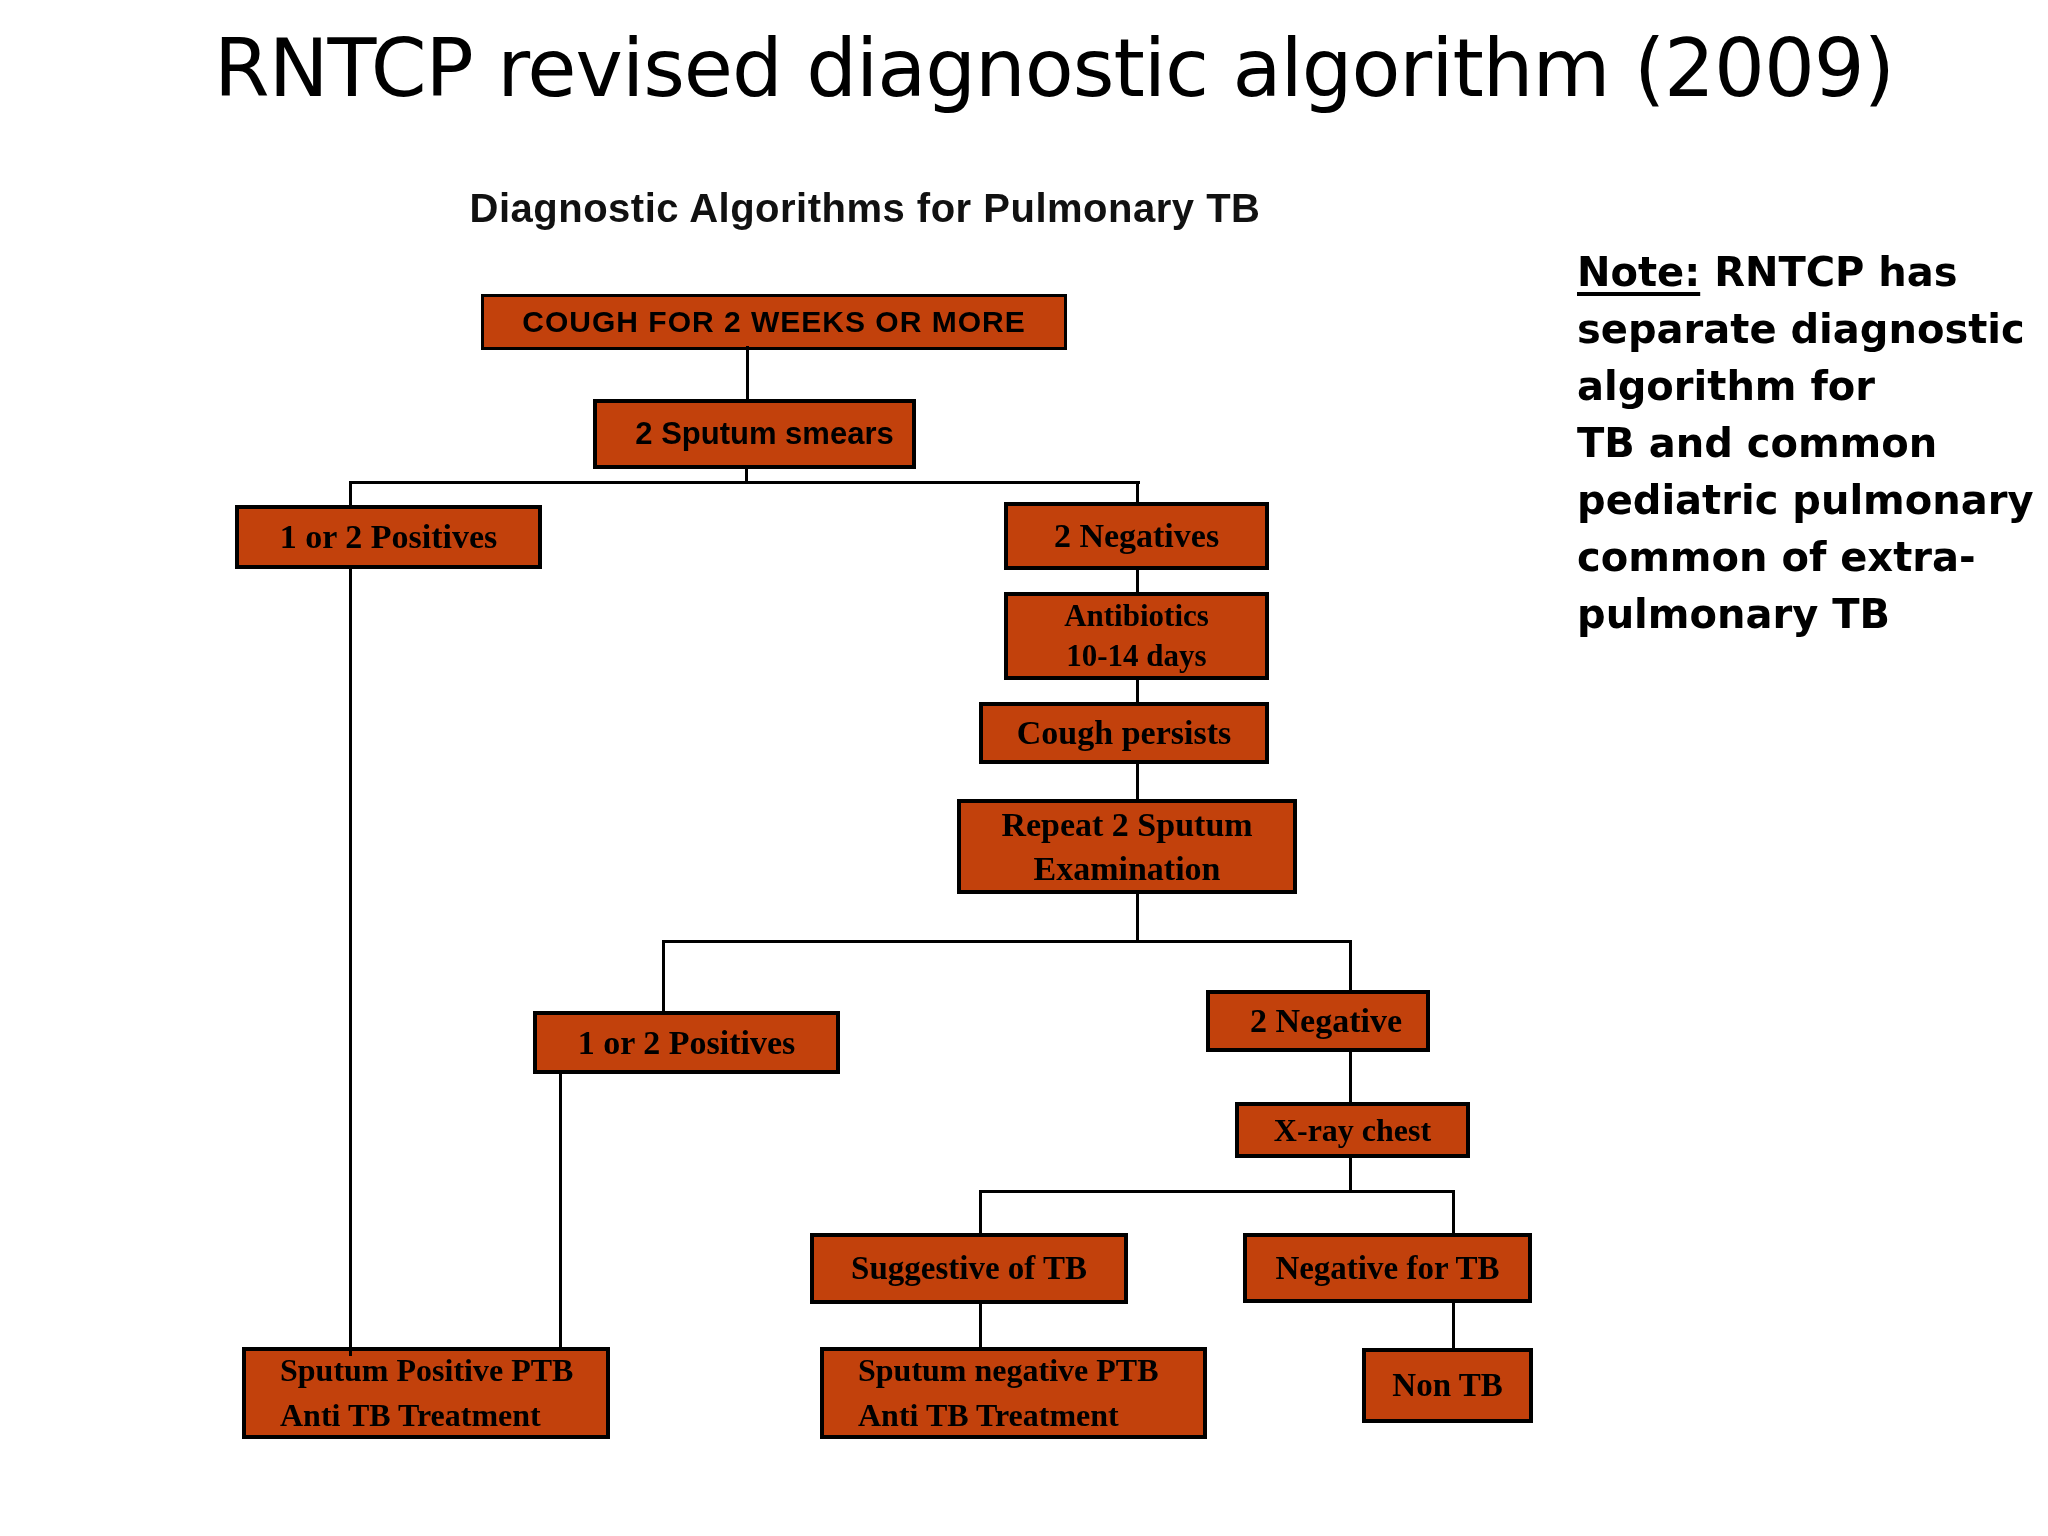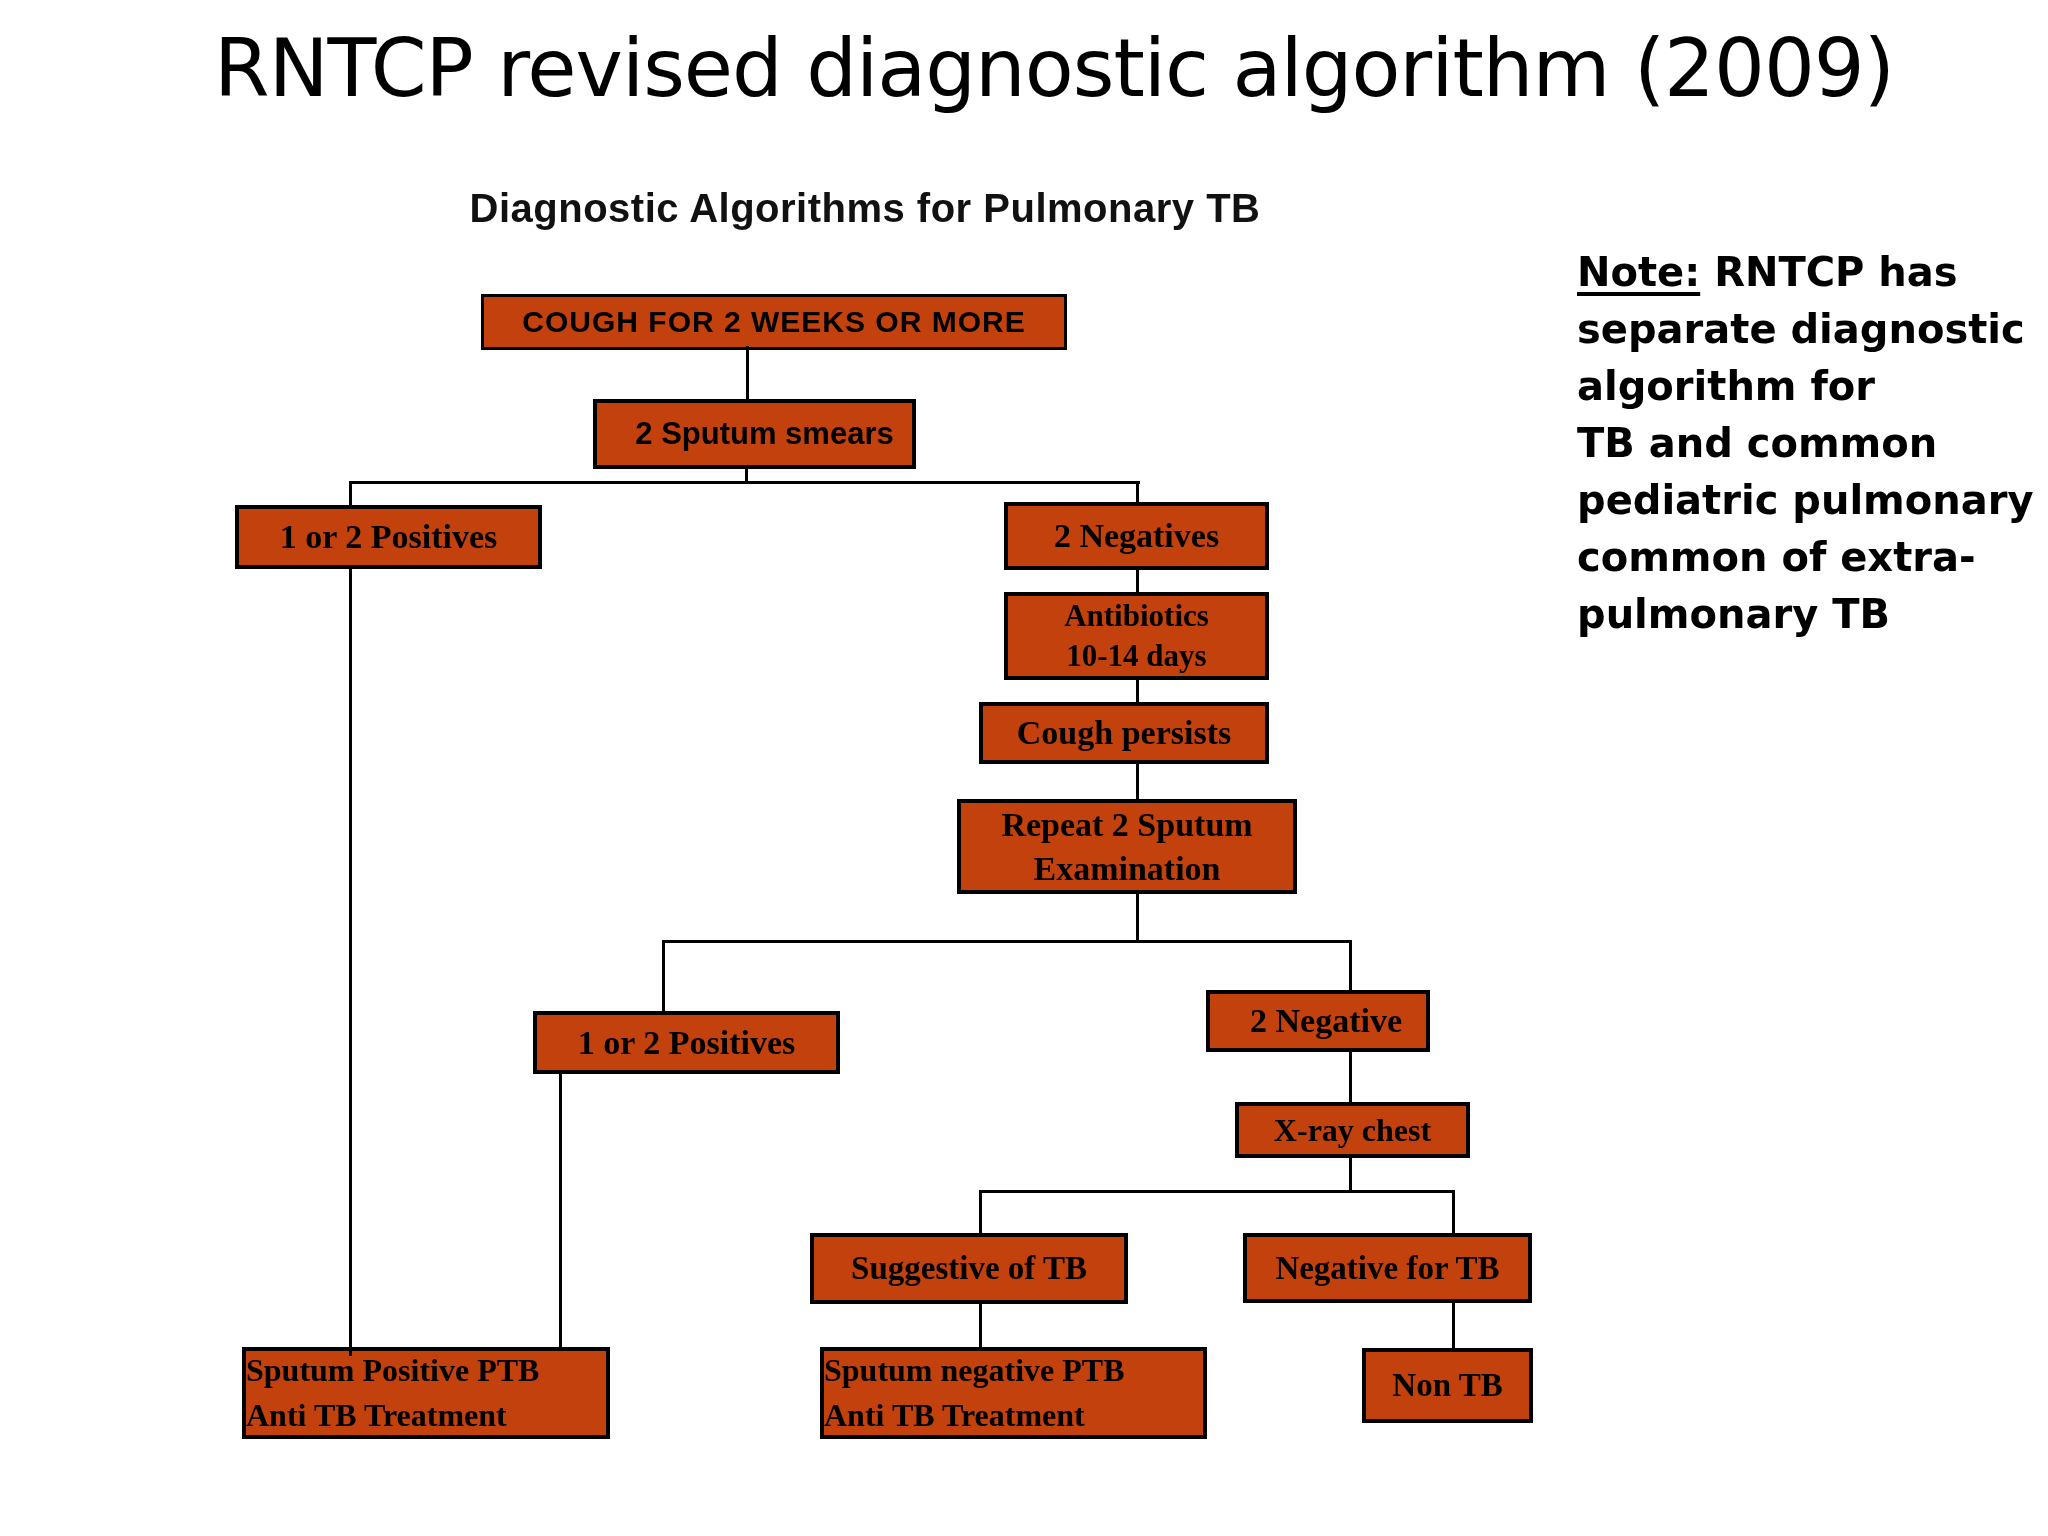--- a/index.html
+++ b/index.html
@@ -17,21 +17,21 @@
     font-family:"Liberation Sans", sans-serif; font-size:40px; font-weight:bold;
     letter-spacing:0.5px; color:#111;
   }
   .node {
     position:absolute; box-sizing:border-box; border:4px solid #000; background:#c2410c;
     display:flex; flex-direction:column; align-items:center; justify-content:center;
     text-align:center; color:#000;
   }
   .node.sans  { font-family:"Liberation Sans", sans-serif; font-weight:bold; }
   .node.serif { font-family:"Liberation Serif", serif; font-weight:bold; }
-  .node.leftalign { align-items:flex-start; text-align:left; }
+  .node.leftalign { align-items:flex-start; text-align:left; padding-left:34px; }
   .vline, .hline { position:absolute; background:#000; }
   .vline { width:3px; }
   .hline { height:3px; }
   .note {
     position:absolute; left:1577px; top:244px; width:470px;
     font-family:"DejaVu Sans", sans-serif; font-weight:bold; font-size:40px;
     line-height:57px; color:#000;
   }
   .note-label { text-decoration:underline; text-underline-offset:6px; margin-right:14px; }
 </style>

